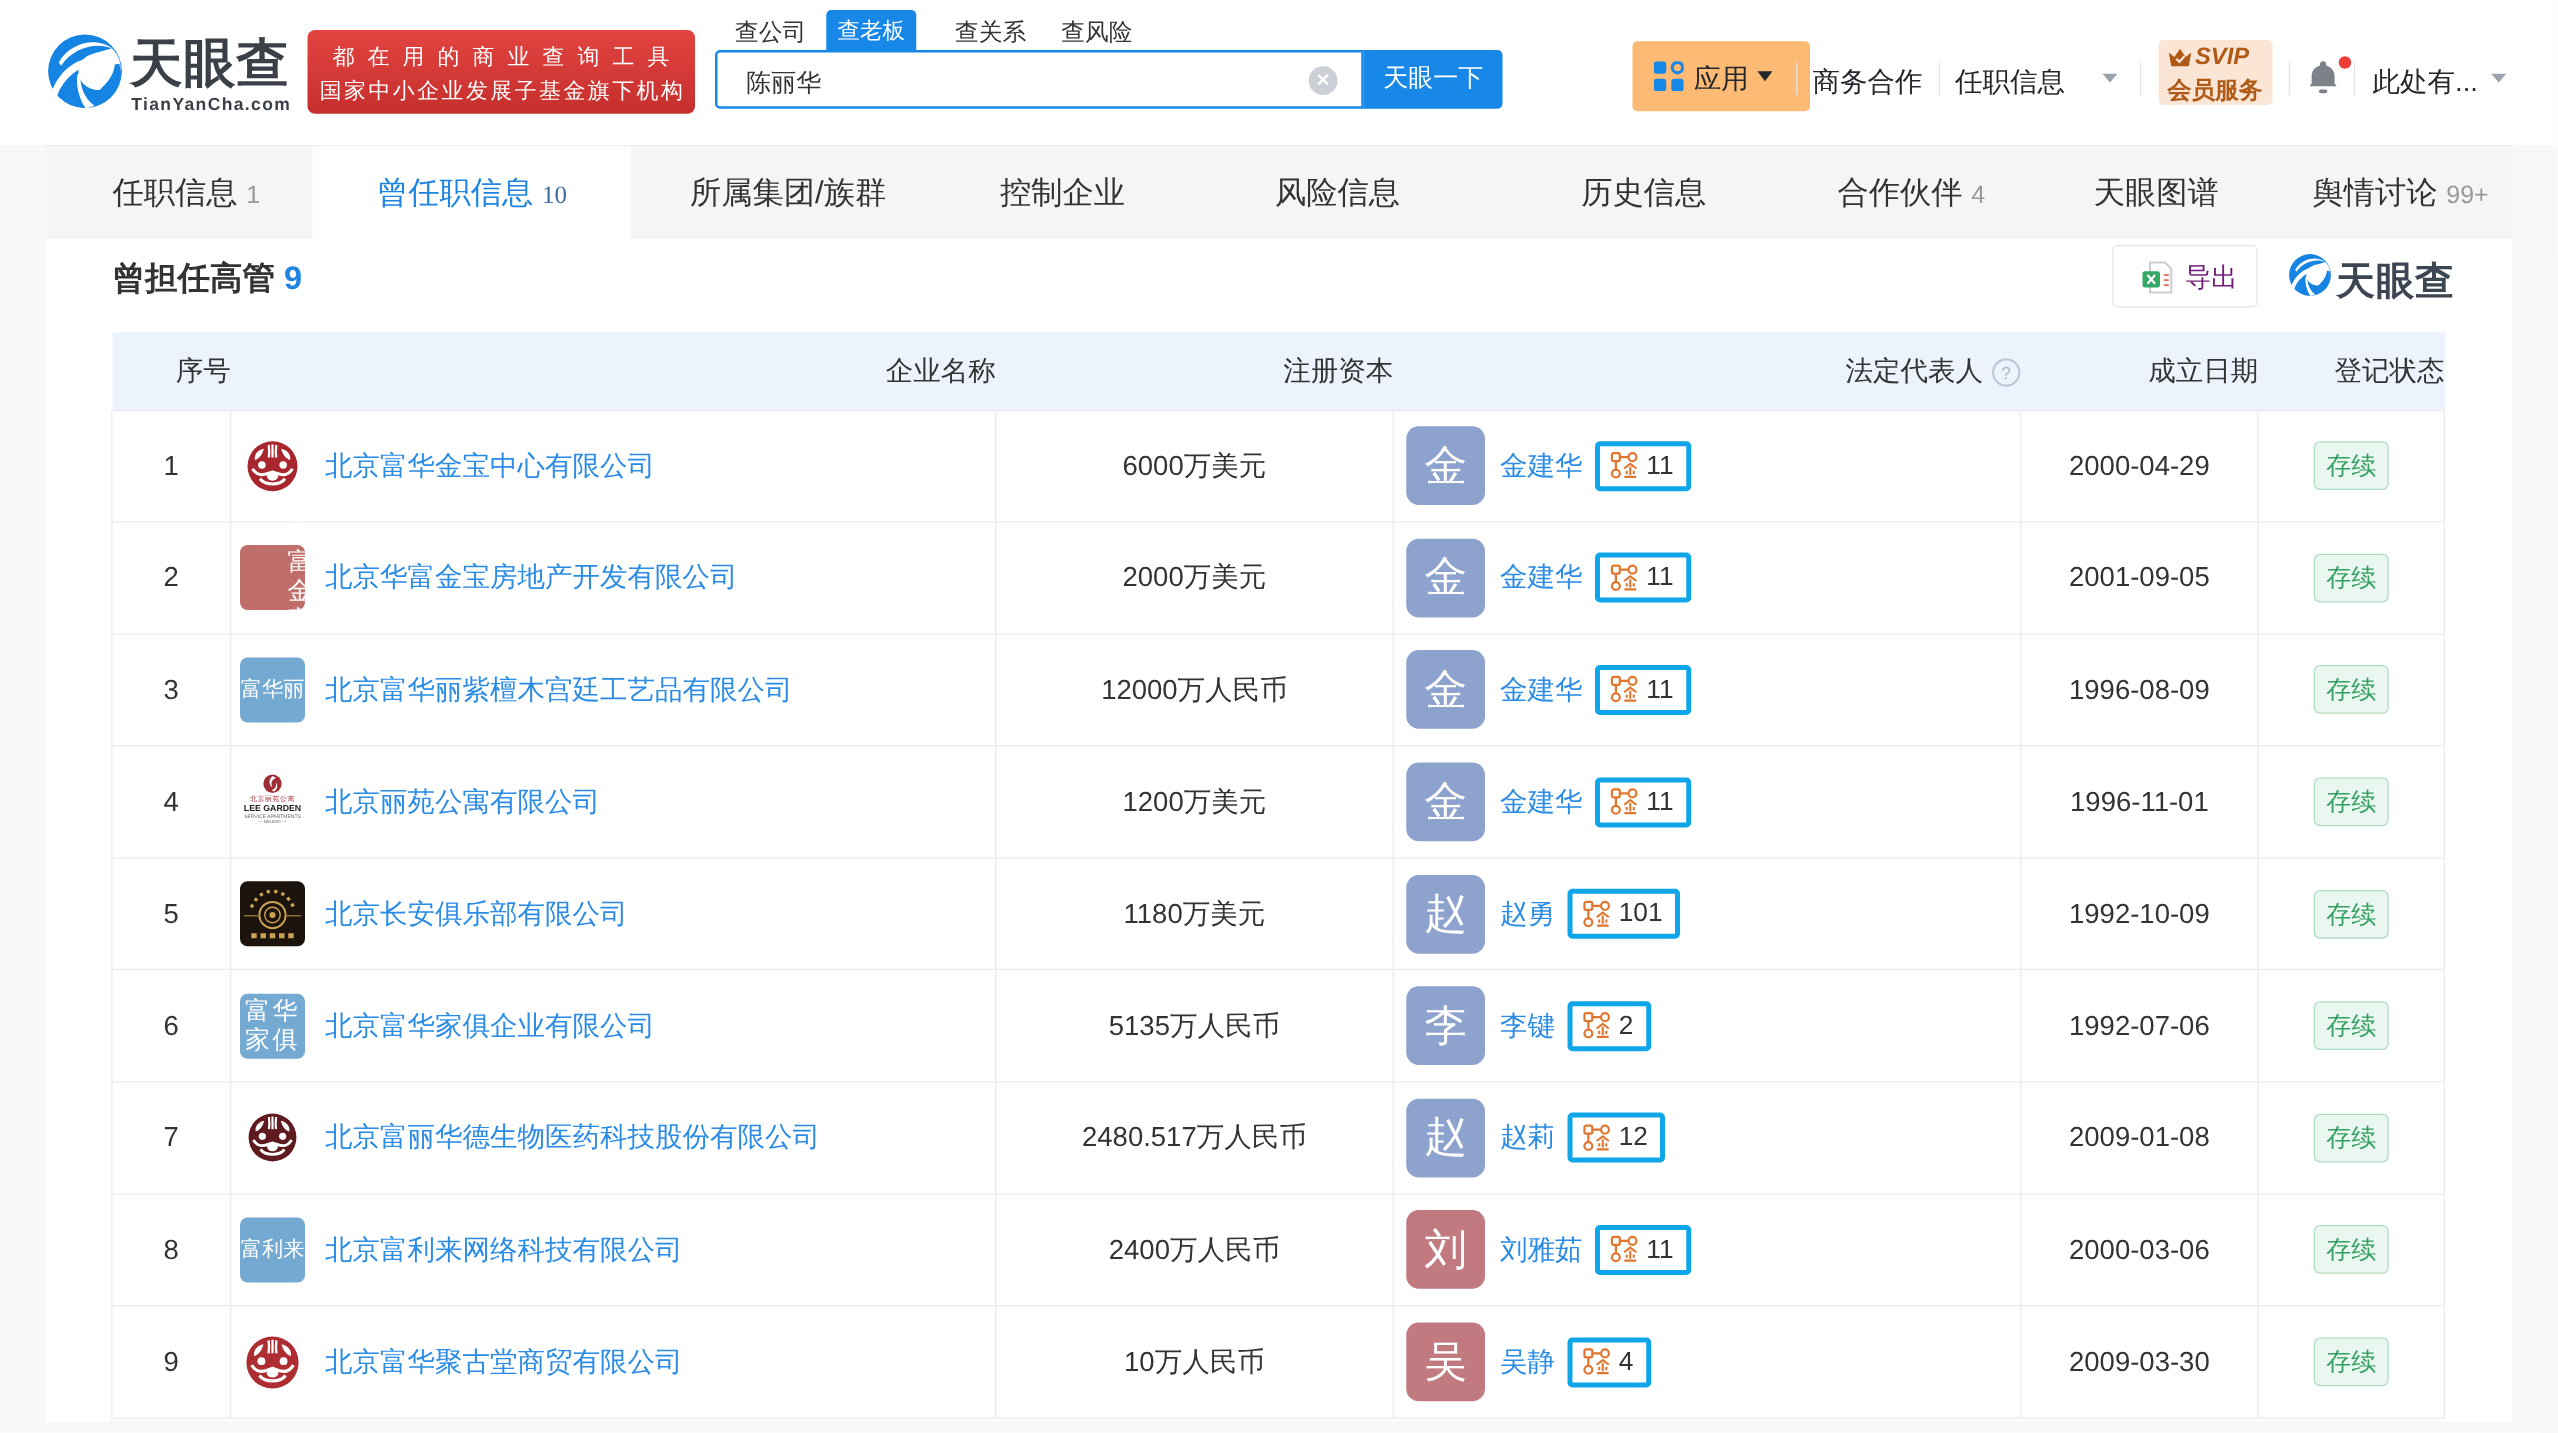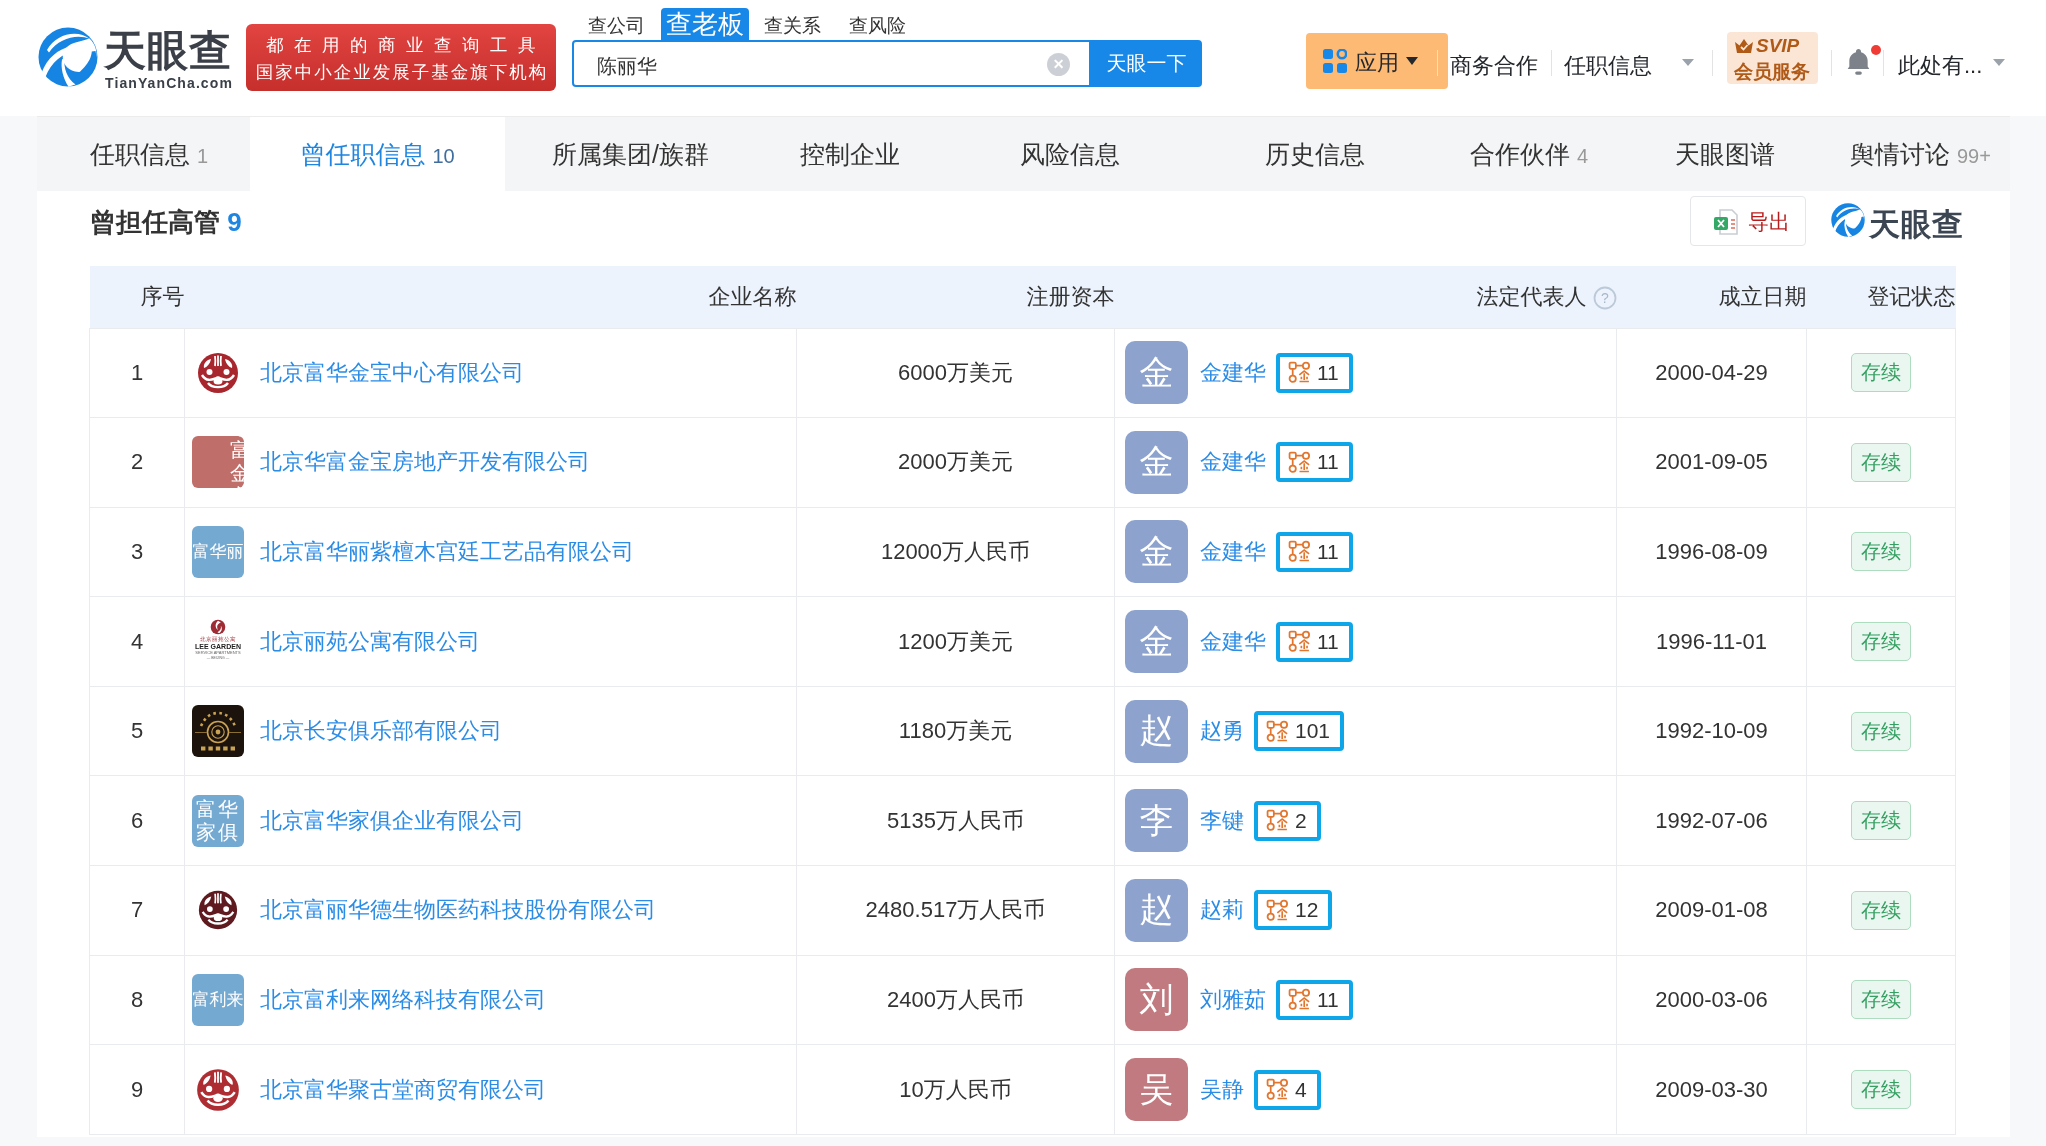--- a/index.html
+++ b/index.html
@@ -4,21 +4,21 @@
 <style>
 * { margin:0; padding:0; box-sizing:border-box; }
 html,body { width:2046px; height:1146px; overflow:hidden; }
 body { background:#f7f8f9; font-family:"Liberation Sans", sans-serif; color:#333; position:relative; }
 .abs { position:absolute; }
 .header { position:absolute; left:0; top:0; width:2046px; height:116px; background:#fff; }
 .container { position:absolute; left:37px; top:116px; width:1973px; height:1021px; background:#fff; }
 .navrow { position:absolute; left:0; top:0; width:1973px; height:75px; background:#f4f5f6; border-top:1px solid #ececec; }
 .navtab { position:absolute; top:0; height:75px; line-height:75px; font-size:25px; color:#333; white-space:nowrap; }
 .navtab .cnt { font-size:20px; color:#999; margin-left:7px; }
-.navactive { position:absolute; left:213px; top:0; width:255px; height:75px; background:#fff; text-align:center; line-height:75px; font-size:25px; color:#1e85e0; font-weight:500; }
+.navactive { position:absolute; left:213px; top:0; width:255px; height:75px; background:#fff; text-align:center; line-height:75px; font-size:25px; color:#1e85e0; font-weight:500;font-family:Liberation Serif, serif; }
 .navactive .cnt { color:#3f6e9e; font-size:20px; margin-left:7px;}
 .link { color:#2b8ce6; text-decoration:none; font-size:22px; }
 table.main { position:absolute; left:52px; top:150px; border-collapse:collapse; table-layout:fixed; width:1866px; }
 table.main td, table.main th { border:1px solid #e9ebee; font-weight:normal; }
 table.main thead td { background:#ecf3fc; height:62px; font-size:22px; color:#333; text-align:right; border:none; border-bottom:1px solid #e9ebee;}
 table.main tbody td { height:89.6px; font-size:22px; background:#fff; }
 .tcenter { text-align:center; }
 .logo52 { width:52px; height:52px; border-radius:6px; flex:none; }
 .namecell { display:flex; align-items:center; padding-left:7px; }
 .namecell .logo52 { margin-right:16px; }
@@ -48,21 +48,21 @@
   </svg>
   <div class="abs" style="left:104px;top:23px;font-size:42px;font-weight:bold;color:#3b4048;letter-spacing:0.5px;">天眼查</div>
   <div class="abs" style="left:105px;top:75px;font-size:14px;font-weight:bold;color:#3b4048;letter-spacing:1.1px;">TianYanCha.com</div>
 
   <div class="abs" style="left:246px;top:24px;width:310px;height:67px;border-radius:6px;background:linear-gradient(180deg,#e24441,#c52f2c);color:#fff;text-align:center;">
     <div style="margin-top:9px;font-size:17.5px;letter-spacing:10.5px;padding-left:10px;">都在用的商业查询工具</div>
     <div style="margin-top:3px;font-size:17.5px;letter-spacing:2px;padding-left:2px;">国家中小企业发展子基金旗下机构</div>
   </div>
 
   <div class="abs" style="left:588px;top:13px;font-size:19px;color:#333;">查公司</div>
-  <div class="abs" style="left:661px;top:8px;width:88px;height:32px;background:#1788e8;border-radius:4px 4px 0 0;color:#fff;font-size:26px;text-align:center;line-height:32px;">查老板</div>
+  <div class="abs" style="left:661px;top:8px;width:72px;height:32px;background:#1788e8;border-radius:4px 4px 0 0;color:#fff;font-size:18px;text-align:center;line-height:32px;">查老板</div>
   <div class="abs" style="left:764px;top:13px;font-size:19px;color:#333;">查关系</div>
   <div class="abs" style="left:849px;top:13px;font-size:19px;color:#333;font-family:Liberation Serif, serif;">查风险</div>
 
   <div class="abs" style="left:572px;top:40px;width:519px;height:47px;border:2px solid #1788e8;border-radius:4px 0 0 4px;background:#fff;">
     <div style="position:absolute;left:23px;top:11px;font-size:20px;color:#333;">陈丽华</div>
     <div style="position:absolute;right:19px;top:11px;width:23px;height:23px;border-radius:50%;background:#ccd0d6;color:#fff;font-size:14px;text-align:center;line-height:23px;font-weight:bold;">✕</div>
   </div>
   <div class="abs" style="left:1091px;top:40px;width:111px;height:47px;background:#1788e8;border-radius:0 4px 4px 0;color:#fff;font-size:20px;text-align:center;line-height:47px;">天眼一下</div>
 
   <div class="abs" style="left:1306px;top:33px;width:142px;height:56px;background:#fdba74;border-radius:4px;">
@@ -113,21 +113,21 @@
   </div>
   <div class="abs" style="left:53px;top:89px;font-size:26px;font-weight:bold;color:#333;">曾担任高管 <span style="color:#1e85e0;">9</span></div>
 
   <div class="abs" style="left:1653px;top:80px;width:116px;height:50px;border:1px solid #e4e6e9;border-radius:4px;background:#fff;">
     <svg style="position:absolute;left:22px;top:12px;" width="26" height="26" viewBox="0 0 26 26">
       <path d="M7,1 L19,1 L24,6 L24,25 L7,25 Z" fill="#fff" stroke="#c9cdd2" stroke-width="1.6"></path>
       <rect x="1" y="8" width="14" height="13" rx="2" fill="#34a866"></rect>
       <path d="M5,11 L11,18 M11,11 L5,18" stroke="#fff" stroke-width="1.8"></path>
       <path d="M18,11 L22,11 M18,15 L22,15 M18,19 L22,19" stroke="#e06c5a" stroke-width="1.4"></path>
     </svg>
-    <div style="position:absolute;left:57px;top:11px;font-size:21px;color:#b91c1c;">导出</div>
+    <div style="position:absolute;left:57px;top:11px;font-size:21px;color:#701a75;">导出</div>
   </div>
 
   <svg class="abs" style="left:1794px;top:87px;" width="34" height="34" viewBox="0 0 60 60">
     <circle cx="30" cy="30" r="29.5" fill="#1584e2"></circle>
     <path d="M9,23 C18,7 39,2 52,12 C40,6.5 21,10.5 11,25.5 Z" fill="#fff"></path>
     <path d="M51.5,11.5 C57,16.5 59.5,24 58,31 C55.5,41 46,46.5 37,44.5 C28.5,42.5 23.5,35 25,27.5 C26.5,20.5 31.5,17.3 37.5,15.6 C42.5,14.2 47.5,13 51.5,11.5 Z" fill="#fff"></path>
     <path d="M57.5,24 A26,26 0 0 1 33.5,56 C38,48 43,44 46.5,40 C50.5,35.5 53.5,30 53.8,24.5 Z" fill="#1584e2"></path>
     <path d="M3.5,46 C9,31 20.5,21.5 33,19.5 L36.5,24 C25,26.5 13,35 7.5,50 Z" fill="#fff"></path>
     <path d="M26.5,31 C25.5,41 29,51.5 37.5,57.5 L30.5,59.8 C25,51 22.5,41 24,32.5 Z" fill="#fff"></path>
   </svg>

